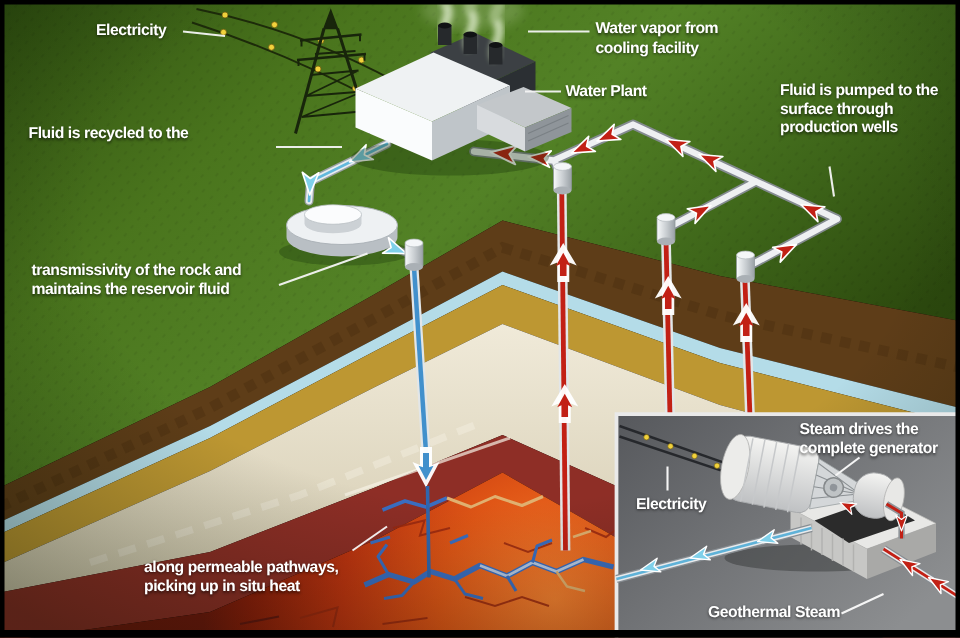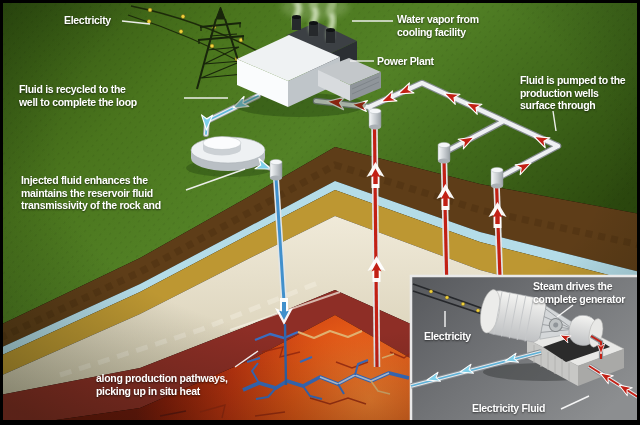--- a/index.html
+++ b/index.html
@@ -341,45 +341,43 @@
   </g>
 </svg>
 
 <div class="lbl" style="left:64px;top:14px">Electricity</div>
 
 <div class="lbl" style="left:397px;top:13px">
   <span class="ln">Water vapor from</span>
   <span class="ln">cooling facility</span>
 </div>
 
-<div class="lbl" style="left:377px;top:55px">Power Plant</div>
-
-<div class="lbl" style="left:520px;top:74px">
+<div class="lbl" style="left:377px;top:55px">Water Plant</div>
+
+<div class="lbl" style="left:520px;top:54px">
   <span class="ln">Fluid is pumped to the</span>
+  <span class="ln">surface through</span>
   <span class="ln">production wells</span>
-  <span class="ln">surface through</span>
 </div>
 
 <div class="lbl" style="left:19px;top:83px">
   <span class="ln">Fluid is recycled to the</span>
-  <span class="ln">well to complete the loop</span>
 </div>
 
 <div class="lbl" style="left:21px;top:174px">
-  <span class="ln">Injected fluid enhances the</span>
+  <span class="ln">transmissivity of the rock and</span>
   <span class="ln">maintains the reservoir fluid</span>
-  <span class="ln">transmissivity of the rock and</span>
 </div>
 
 <div class="lbl" style="left:96px;top:372px">
-  <span class="ln">along production pathways,</span>
+  <span class="ln">along permeable pathways,</span>
   <span class="ln">picking up in situ heat</span>
 </div>
 
 <div class="lbl" style="left:424px;top:330px">Electricity</div>
 
 <div class="lbl" style="left:533px;top:280px">
   <span class="ln">Steam drives the</span>
   <span class="ln">complete generator</span>
 </div>
 
-<div class="lbl" style="left:472px;top:402px">Electricity Fluid</div>
+<div class="lbl" style="left:472px;top:402px">Geothermal Steam</div>
 </div>
 
 </body></html>

